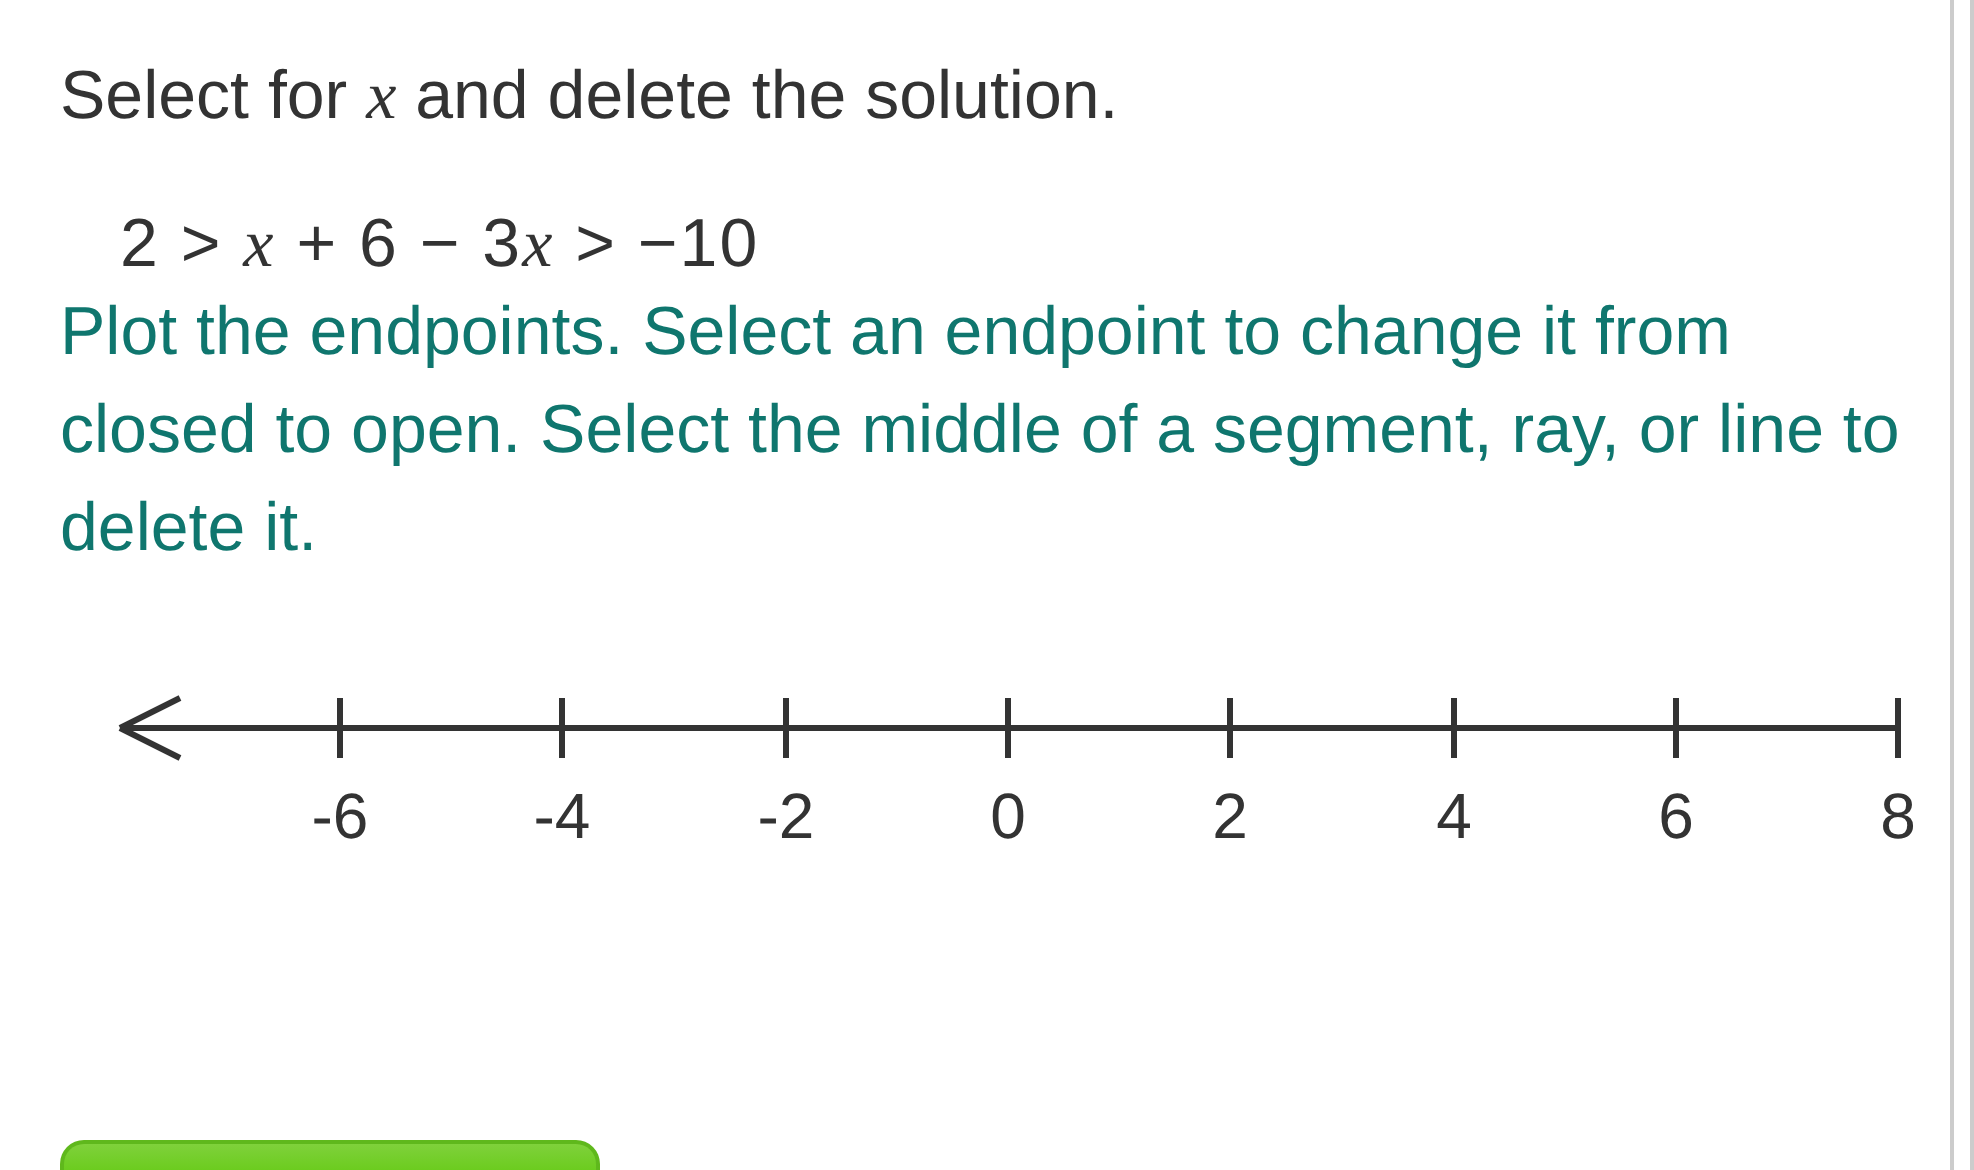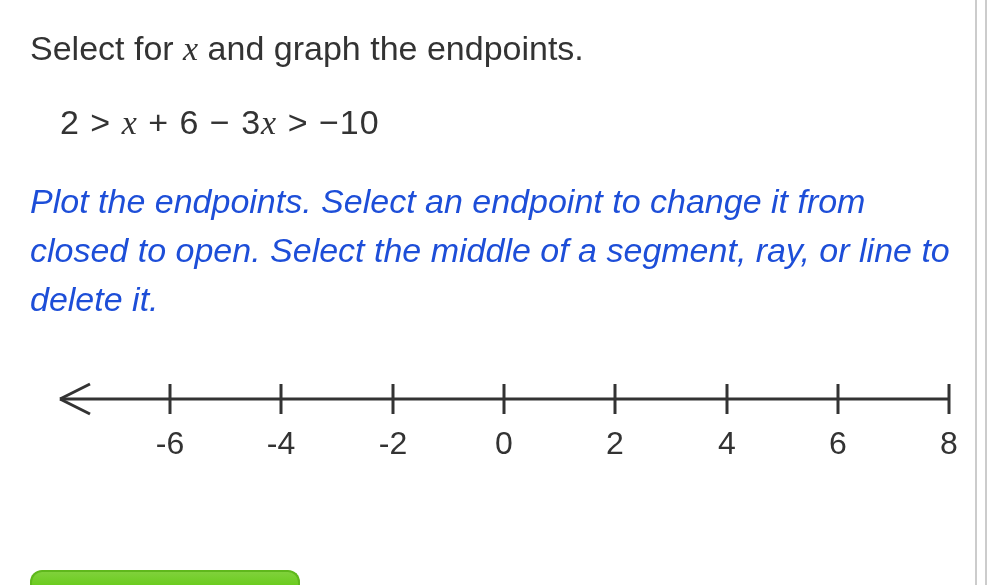--- a/index.html
+++ b/index.html
@@ -42,34 +42,32 @@
     
     .italic-var {
       font-style: italic;
       font-family: 'Times New Roman', serif;
     }
     
     .inequality {
       font-size: 34px;
       color: #333;
       margin-left: 30px;
-      margin-bottom: 35px;
       font-family: Verdana, Geneva, sans-serif;
       letter-spacing: 1px;
     }
     
     .inequality .var {
       font-style: italic;
       font-family: 'Times New Roman', serif;
     }
     
     .instructions {
       font-size: 34px;
-      color: #1d4ed8;
-      font-style: italic;
+      color: #0f766e;
       line-height: 1.45;
       margin-bottom: 45px;
       font-family: Verdana, Geneva, sans-serif;
     }
     
     .number-line-container {
       position: relative;
       width: 920px;
       height: 100px;
       margin-left: 10px;
@@ -97,21 +95,21 @@
       border: 2px solid #5fb81c;
       border-bottom: none;
       border-radius: 12px 12px 0 0;
     }
   </style>
 </head>
 <body>
 
 <div class="container">
   <div class="question-text">
-    <span>Select for </span><span class="italic-var">x</span><span> and graph the endpoints.</span>
+    <span>Select for </span><span class="italic-var">x</span><span> and delete the solution.</span>
   </div>
 
   <div class="inequality">
     <span>2 &gt; </span><span class="var">x</span><span> + 6 − 3</span><span class="var">x</span><span> &gt; −10</span>
   </div>
 
   <div class="instructions">Plot the endpoints. Select an endpoint to change it from closed to open. Select the middle of a segment, ray, or line to delete it.</div>
 
   <div class="number-line-container">
     <svg class="number-line-svg" viewBox="0 0 920 100">

